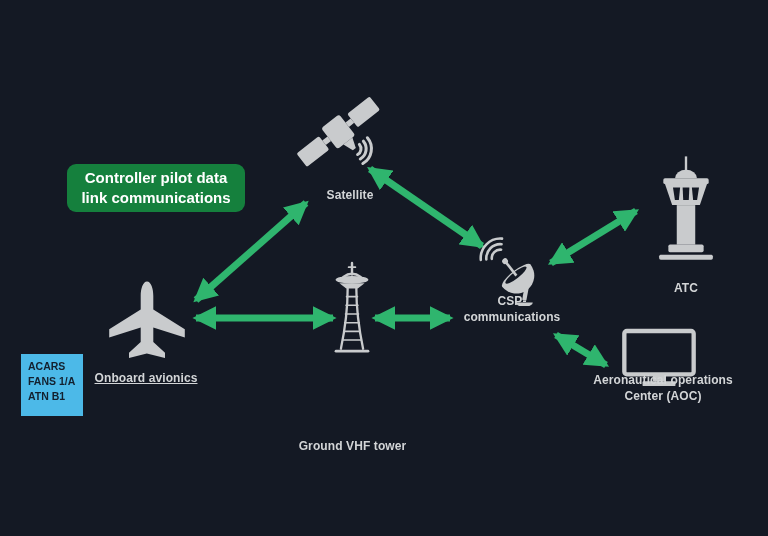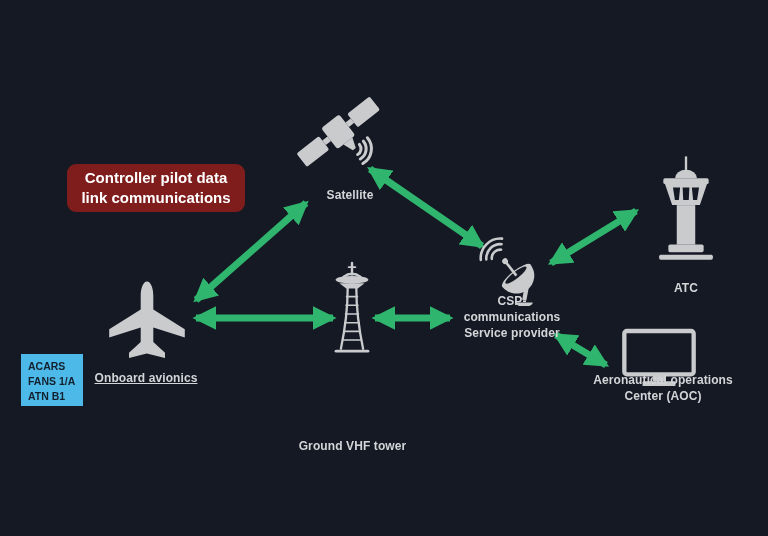--- a/index.html
+++ b/index.html
@@ -10,27 +10,27 @@
   }
   .icon { position:absolute; }
   .icon svg { display:block; width:100%; height:100%; }
   .node-label {
     position:absolute; text-align:center;
     font-size:12px; font-weight:600; line-height:1.32;
     color:#d3d5d7; letter-spacing:.1px;
   }
   #callout {
     position:absolute; left:67px; top:164px; width:178px; height:48px;
-    background:#7f1d1d; border-radius:9px;
+    background:#15803d; border-radius:9px;
     display:flex; flex-direction:column; justify-content:center;
     text-align:center; color:#ffffff;
     font-size:15px; font-weight:600; line-height:1.32;
   }
   #protocol-box {
-    position:absolute; left:21px; top:354px; width:62px; height:52px;
+    position:absolute; left:21px; top:354px; width:62px; height:62px;
     box-sizing:border-box; background:#4cb9e8;
     padding:5px 4px 4px 7px;
     color:#13202e; font-size:10.5px; font-weight:700; line-height:1.45;
   }
   #arrow-layer { position:absolute; left:0; top:0; width:768px; height:536px; }
   #arrow-layer line { stroke:#2fb56e; stroke-width:7; }
   #arrow-layer marker path { fill:#2fb56e; }
 </style>
 </head>
 <body>
@@ -125,21 +125,20 @@
       <ellipse cx="44" cy="45.2" rx="15.5" ry="3.8" fill="#141924"></ellipse>
       <line x1="44" y1="46" x2="44" y2="27" stroke="#c9cbcd" stroke-width="3"></line>
       <circle cx="44" cy="24.5" r="3.4" fill="#c9cbcd"></circle>
     </g>
     <line x1="55" y1="59" x2="52" y2="75" stroke="#c9cbcd" stroke-width="5"></line>
     <path d="M42 78 a10 5 0 0 0 20 0 Z" fill="#c9cbcd"></path>
   </svg>
 </div>
 <div class="node-label" style="left:452px; top:294px; width:120px;">
   <div>CSP-communications</div>
-  <div>Service provider</div>
 </div>
 
 <div class="icon" style="left:644px; top:150px; width:84px; height:122px;">
   <svg viewBox="0 0 100 140">
     <g fill="#c9cbcd">
       <rect x="48.6" y="5" width="2.8" height="17"></rect>
       <path d="M37 31 A13 10 0 0 1 63 31 Z"></path>
       <rect x="23" y="31" width="54" height="7" rx="2"></rect>
       <path d="M25 38 L75 38 L66.5 63 L33.5 63 Z"></path>
       <rect x="39" y="63" width="22" height="47"></rect>

